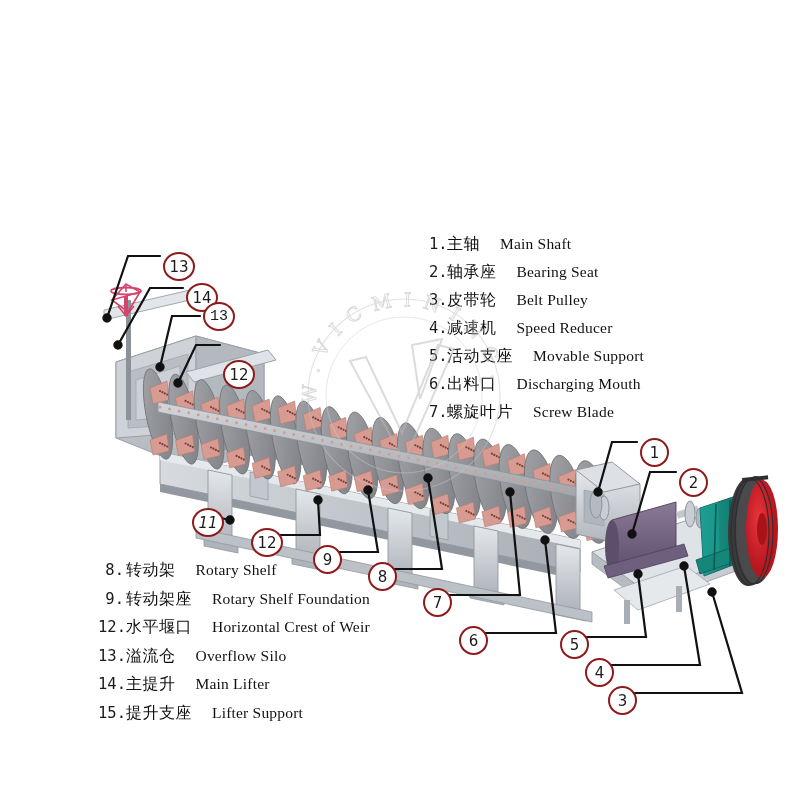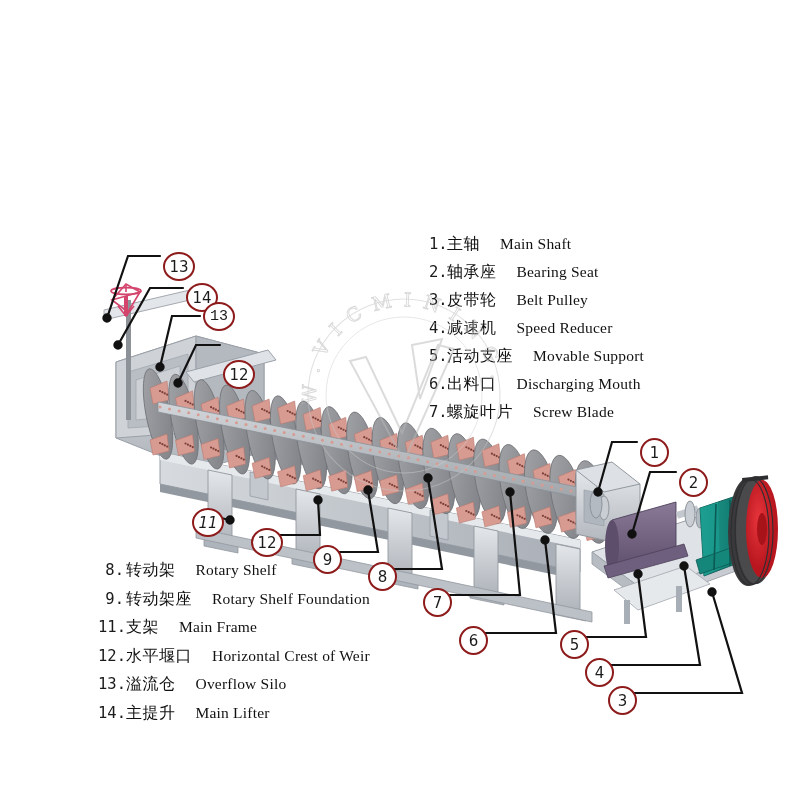--- a/index.html
+++ b/index.html
@@ -625,34 +625,34 @@
         <span class="num">8.</span>
         <span class="cn">转动架</span>
         <span class="en">Rotary Shelf</span>
       </div>
       <div class="row">
         <span class="num">9.</span>
         <span class="cn">转动架座</span>
         <span class="en">Rotary Shelf Foundation</span>
       </div>
       <div class="row">
-        <span class="num">11.</span>
-        <span class="cn">支架</span>
-        <span class="en">Main Frame</span>
-      </div>
-      <div class="row">
         <span class="num">12.</span>
         <span class="cn">水平堰口</span>
         <span class="en">Horizontal Crest of Weir</span>
       </div>
       <div class="row">
         <span class="num">13.</span>
         <span class="cn">溢流仓</span>
         <span class="en">Overflow Silo</span>
       </div>
       <div class="row">
         <span class="num">14.</span>
         <span class="cn">主提升</span>
         <span class="en">Main Lifter</span>
       </div>
+      <div class="row">
+        <span class="num">15.</span>
+        <span class="cn">提升支座</span>
+        <span class="en">Lifter Support</span>
+      </div>
     </div>
 
 </div>
 
 </body></html>

